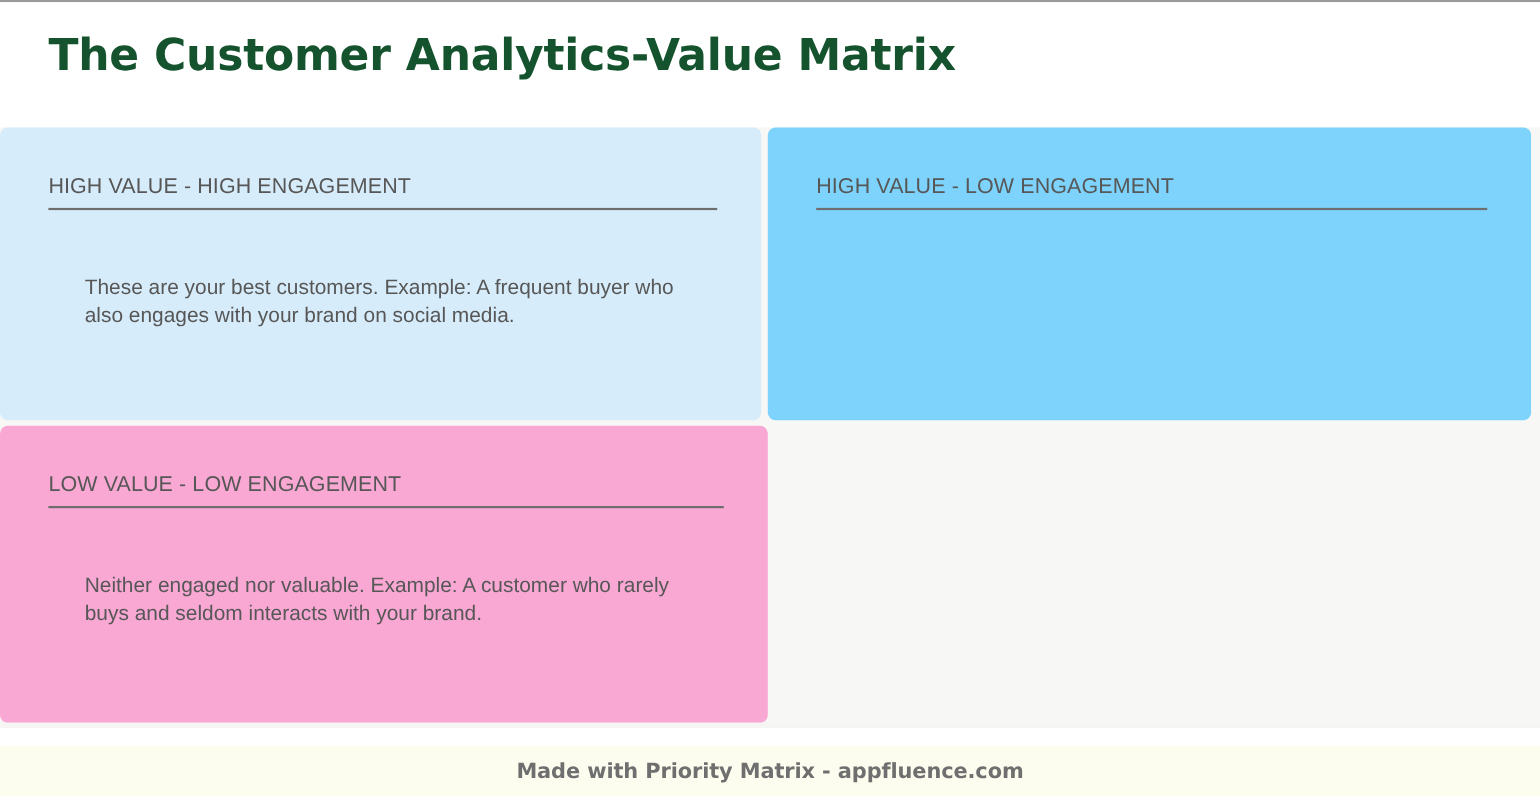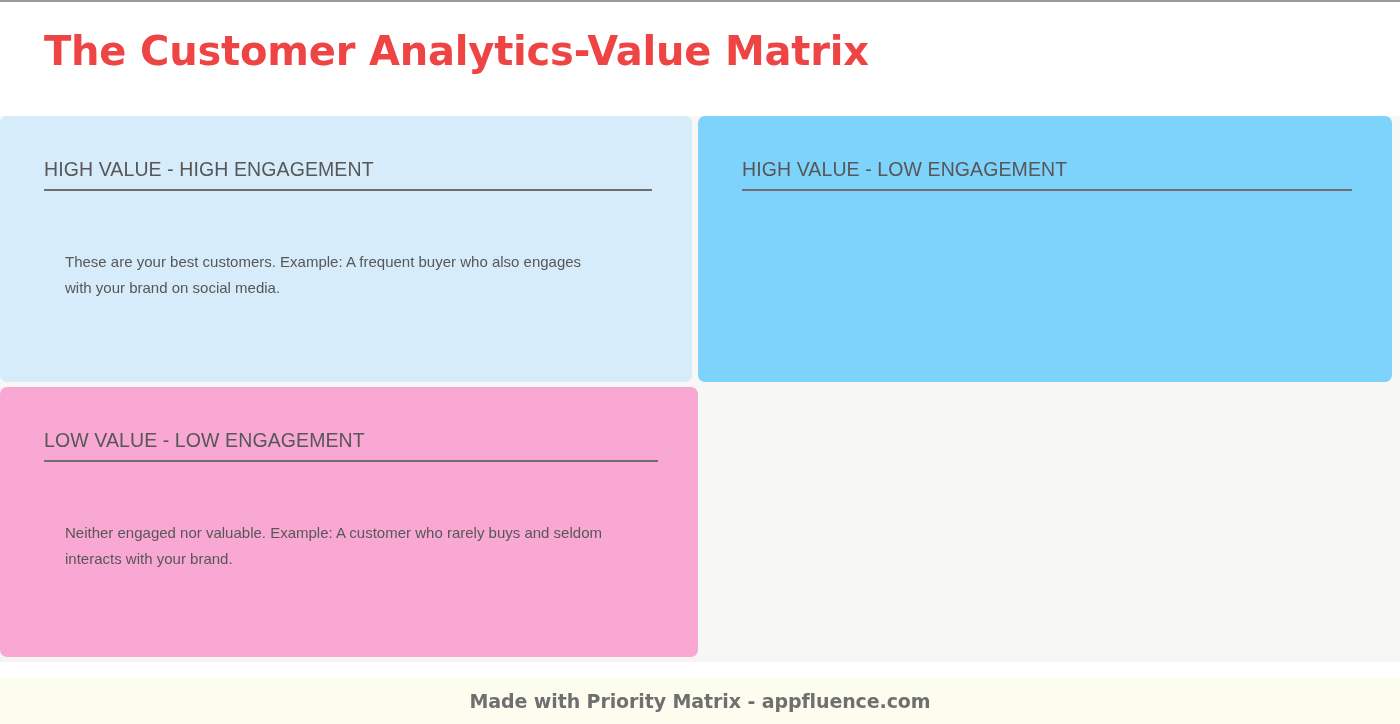--- a/index.html
+++ b/index.html
@@ -45,21 +45,21 @@
     box-sizing: border-box;
   }
   .header-title {
     position: absolute;
     left: 44px;
     top: 26px;
     margin: 0;
     font-size: 40px;
     font-weight: bold;
     letter-spacing: -0.2px;
-    color: #ef4444;
+    color: #14532d;
     font-family: "DejaVu Sans", "Liberation Sans", sans-serif;
     white-space: nowrap;
   }
 
   
   .matrix {
     position: absolute;
     left: 0;
     top: 116px;
     width: 1392px;
@@ -99,25 +99,25 @@
   .quad-rule {
     position: absolute;
     left: 44px;
     top: 73px;
     right: 40px;
     height: 2px;
     background: #6e6e6e;
   }
   .quad-body {
     position: absolute;
-    left: 65px;
+    left: 77px;
     top: 133px;
     width: 540px;
     margin: 0;
-    font-size: 15px;
+    font-size: 19px;
     line-height: 26px;
     color: #575757;
     font-family: "Liberation Sans", "DejaVu Sans", sans-serif;
   }
   
   .quad.q2 .quad-body,
   .quad.q4 .quad-body { width: 560px; }
 
   
   .matrix-underline {

